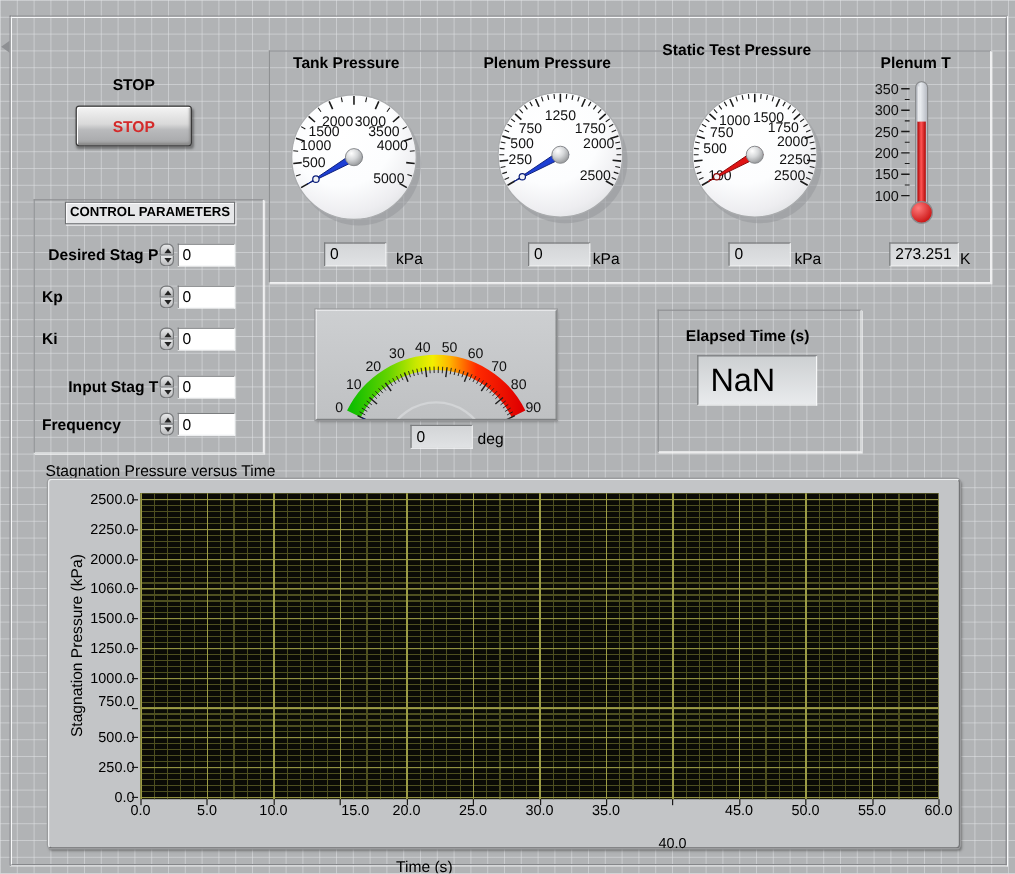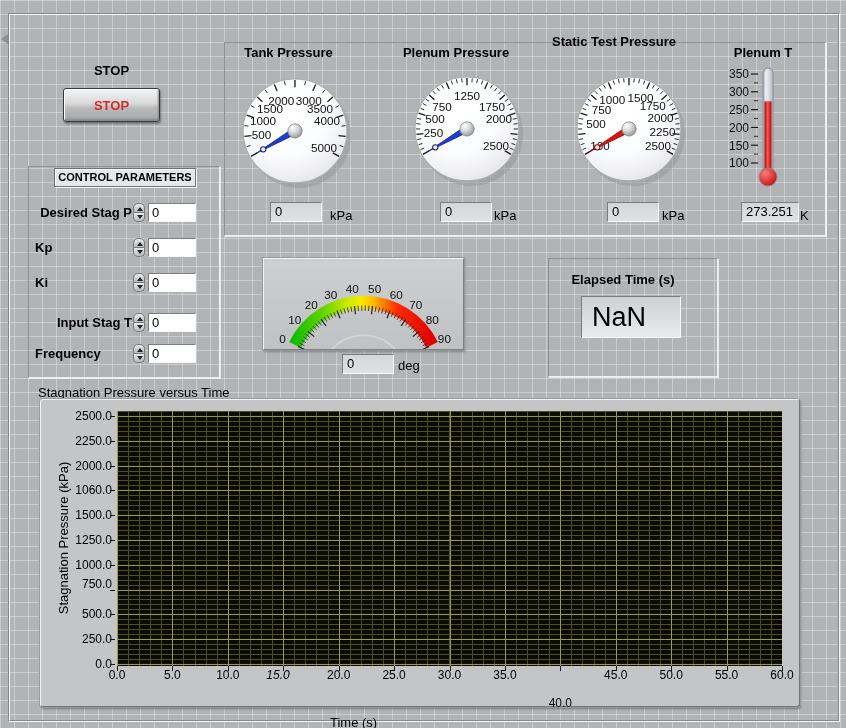--- a/index.html
+++ b/index.html
@@ -470,21 +470,21 @@
       <div class="ytick" style="top: 657px;">0.0</div>
       <div class="ydash" style="top: 664px;"></div>
     </div>
   <div>
       <div class="xtick" style="left: 95px;">0.0</div>
       <div class="xdash" style="left: 117px;"></div>
       <div class="xtick" style="left: 150.42px;">5.0</div>
       <div class="xdash" style="left: 172.42px;"></div>
       <div class="xtick" style="left: 205.84px;">10.0</div>
       <div class="xdash" style="left: 227.84px;"></div>
-      <div class="xtick" style="left: 256px; font-style: italic;">15.0</div>
+      <div class="xtick" style="left: 274px;">15.0</div>
       <div class="xdash" style="left: 283.26px;"></div>
       <div class="xtick" style="left: 316.68px;">20.0</div>
       <div class="xdash" style="left: 338.68px;"></div>
       <div class="xtick" style="left: 372.1px;">25.0</div>
       <div class="xdash" style="left: 394.1px;"></div>
       <div class="xtick" style="left: 427.52px;">30.0</div>
       <div class="xdash" style="left: 449.52px;"></div>
       <div class="xtick" style="left: 482.94px;">35.0</div>
       <div class="xdash" style="left: 504.94px;"></div>
       <div class="xtick" style="left: 538.36px; margin-top: 28px;">40.0</div>

